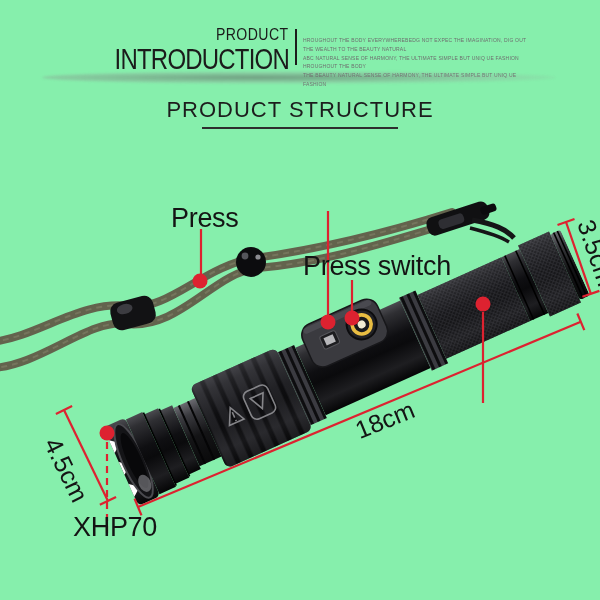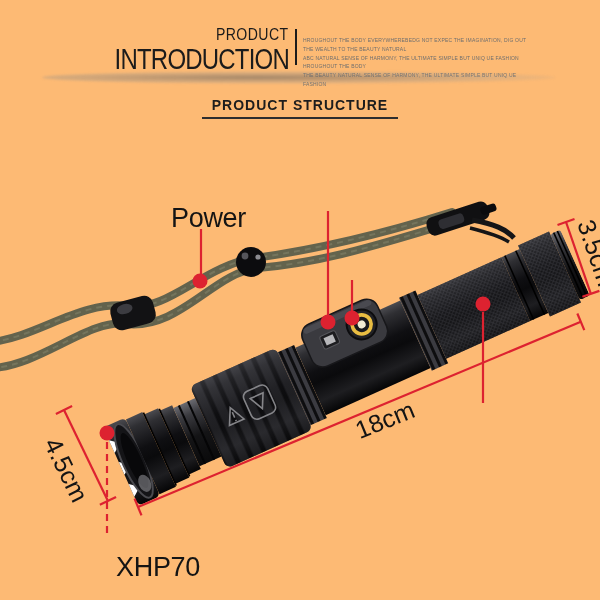--- a/index.html
+++ b/index.html
@@ -1,43 +1,43 @@
 <!DOCTYPE html>
 <html style="--red: #dd2230; --gold: #e9bd42; --olive: #63634d;"><head>
 <meta charset="utf-8">
 <style>
   html,body{margin:0;padding:0;background:#fff;}
-  .stage{position:relative;width:600px;height:600px;background:#fdba74;overflow:hidden;
+  .stage{position:relative;width:600px;height:600px;background:#86efac;overflow:hidden;
          font-family:"Liberation Sans",sans-serif;}
 
   
   .hdr{position:absolute;left:55px;top:26px;width:234px;text-align:right;color:#1b1b1b;}
   .hdr .kicker{font-size:16px;letter-spacing:.5px;display:inline-block;
                transform:scaleX(.88);transform-origin:right center;}
   .hdr .title{font-size:30px;letter-spacing:-1px;line-height:1.02;display:inline-block;
               transform:scaleX(.8);transform-origin:right center;white-space:nowrap;}
   .hdr-bar{position:absolute;left:295px;top:29px;width:2px;height:36px;background:#1c1c1c;}
   .tagline{position:absolute;left:303px;top:36px;width:224px;font-size:5px;line-height:1.75;
            color:#6e6e6e;letter-spacing:.2px;}
   .hdr-shadow{position:absolute;left:42px;top:71px;width:514px;height:13px;border-radius:50%;
       background:radial-gradient(ellipse at 42% 50%,rgba(95,95,95,.55),rgba(150,150,150,.28) 55%,rgba(255,255,255,0) 78%);
       filter:blur(1px);}
 
   
   .sect{position:absolute;left:150px;top:97px;width:300px;text-align:center;color:#1d1d1d;}
-  .sect .t{font-size:14px;font-weight:700;letter-spacing:1px;}
+  .sect .t{font-size:22px;font-weight:400;letter-spacing:1px;}
   .sect .u{width:196px;height:2px;background:#2e2e2e;margin:4px auto 0;}
 
   
   .lbl{position:absolute;color:#141414;font-size:27px;letter-spacing:-.3px;white-space:nowrap;z-index:14;}
   .lbl.rope{left:171px;top:203px;}
   .lbl.power{left:261px;top:179px;}
   .lbl.press{left:303px;top:251px;}
   .lbl.tube{left:468px;top:402px;}
-  .lbl.led{left:73px;top:552px;margin-left:43px;}
+  .lbl.led{left:73px;top:512px;}
   .dim{position:absolute;color:#141414;font-size:25px;white-space:nowrap;z-index:14;}
   .dim.len{left:385px;top:420px;transform:translate(-50%,-50%) rotate(-22deg);}
   .dim.head{left:66px;top:470px;transform:translate(-50%,-50%) rotate(64deg);}
   .dim.tubeD{left:596px;top:253px;transform:translate(-50%,-50%) rotate(71deg);}
 
   
   .rope-svg{position:absolute;left:0;top:0;z-index:2;}
   .torch{position:absolute;left:97px;top:310px;width:500px;height:110px;z-index:3;
          transform:rotate(-24.2deg);}
   .annot-svg{position:absolute;left:0;top:0;z-index:12;}
@@ -234,20 +234,21 @@
       <line class="red-stroke" x1="0" y1="-9" x2="0" y2="9" stroke-width="2.2"></line>
       <line class="red-stroke" x1="101" y1="-9" x2="101" y2="9" stroke-width="2.2"></line>
     </g>
     <g transform="translate(566,222) rotate(70.9)">
       <line class="red-stroke" x1="0" y1="0" x2="76" y2="0" stroke-width="2.2"></line>
       <line class="red-stroke" x1="0" y1="-9" x2="0" y2="9" stroke-width="2.2"></line>
       <line class="red-stroke" x1="76" y1="-9" x2="76" y2="9" stroke-width="2.2"></line>
     </g>
   </svg>
 
-  <div class="lbl rope">Power</div>
+  <div class="lbl rope">Press</div>
+  <div class="lbl press">Press switch</div>
   <div class="lbl led">XHP70</div>
 
   <div class="dim len">18cm</div>
   <div class="dim head">4.5cm</div>
   <div class="dim tubeD">3.5cm</div>
 
 </div>
 
 </body></html>

